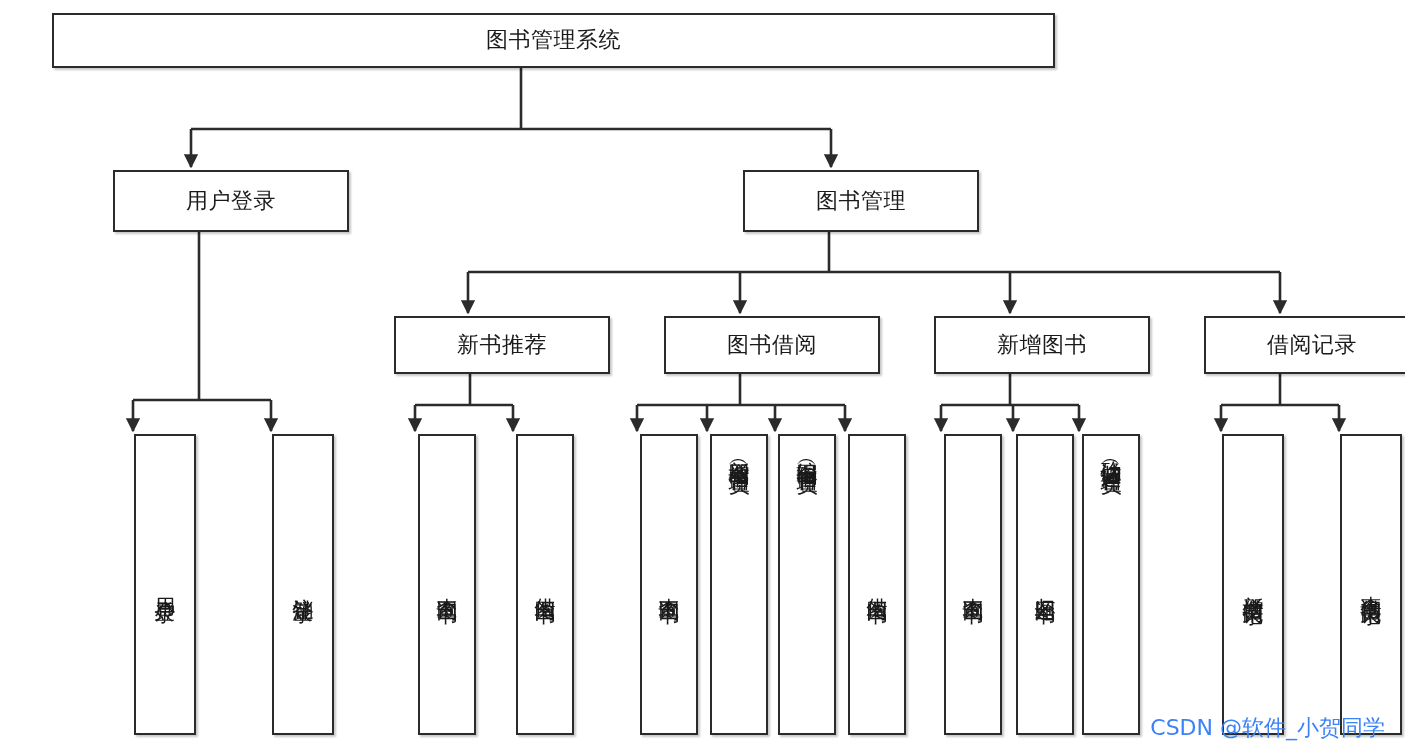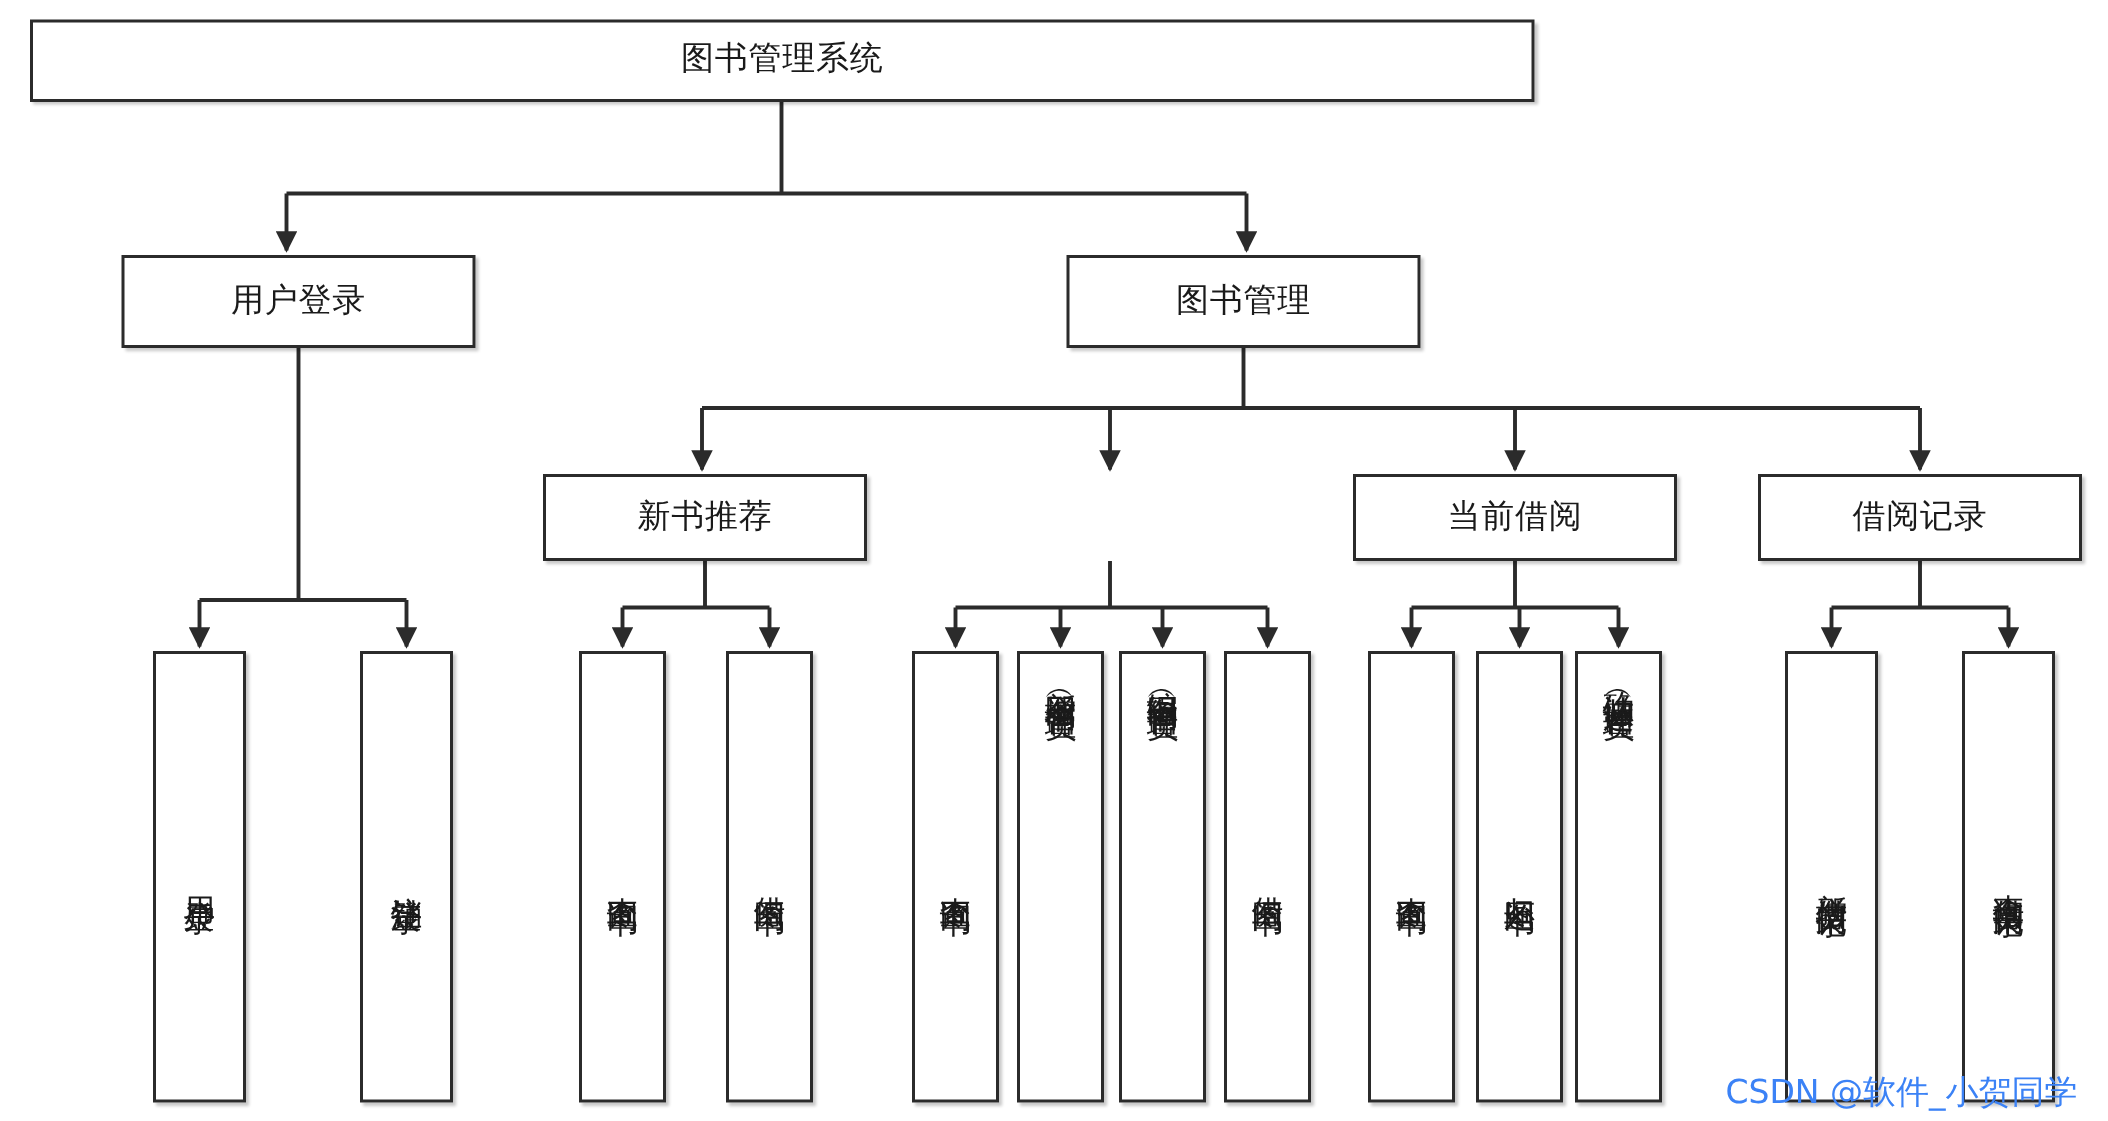--- a/index.html
+++ b/index.html
@@ -28,20 +28,21 @@
   }
   .node-box {
     position: absolute;
     box-sizing: border-box;
     border: 2.5px solid #2b2b2b;
     background: #ffffff;
     display: flex;
     align-items: center;
     justify-content: center;
     box-shadow: 2px 2px 2px rgba(0,0,0,0.22);
+    margin-left: 32px;
   }
   .node-label-h {
     font-size: 22px;
     color: #1a1a1a;
     line-height: 1.1;
     letter-spacing: 0.5px;
     white-space: nowrap;
   }
   .node-label-v {
     font-size: 21px;
@@ -137,22 +138,25 @@
   <div class="node-box" style="left:81px; top:170px; width:236px; height:62px;">
     <span class="node-label-h">用户登录</span>
   </div>
   <div class="node-box" style="left:711px; top:170px; width:236px; height:62px;align-items:center;">
     <span class="node-label-h">图书管理</span>
   </div>
 
   <div class="node-box" style="left:362px; top:316px; width:216px; height:58px;text-align:right;">
     <span class="node-label-h">新书推荐</span>
   </div>
+  <div class="node-box" style="left:632px; top:316px; width:216px; height:58px;">
+    <span class="node-label-h">图书借阅</span>
+  </div>
   <div class="node-box" style="left:902px; top:316px; width:216px; height:58px;">
-    <span class="node-label-h">当前借阅</span>
+    <span class="node-label-h">新增图书</span>
   </div>
   <div class="node-box" style="left:1172px; top:316px; width:216px; height:58px;">
     <span class="node-label-h">借阅记录</span>
   </div>
 
   <div class="node-box leaf-box center-v" style="left:102px; top:434px; width:62px; height:301px;">
     <span class="node-label-v">用户登录</span>
   </div>
   <div class="node-box leaf-box center-v" style="left:240px; top:434px; width:62px; height:301px;">
     <span class="node-label-v">注销登录</span>

